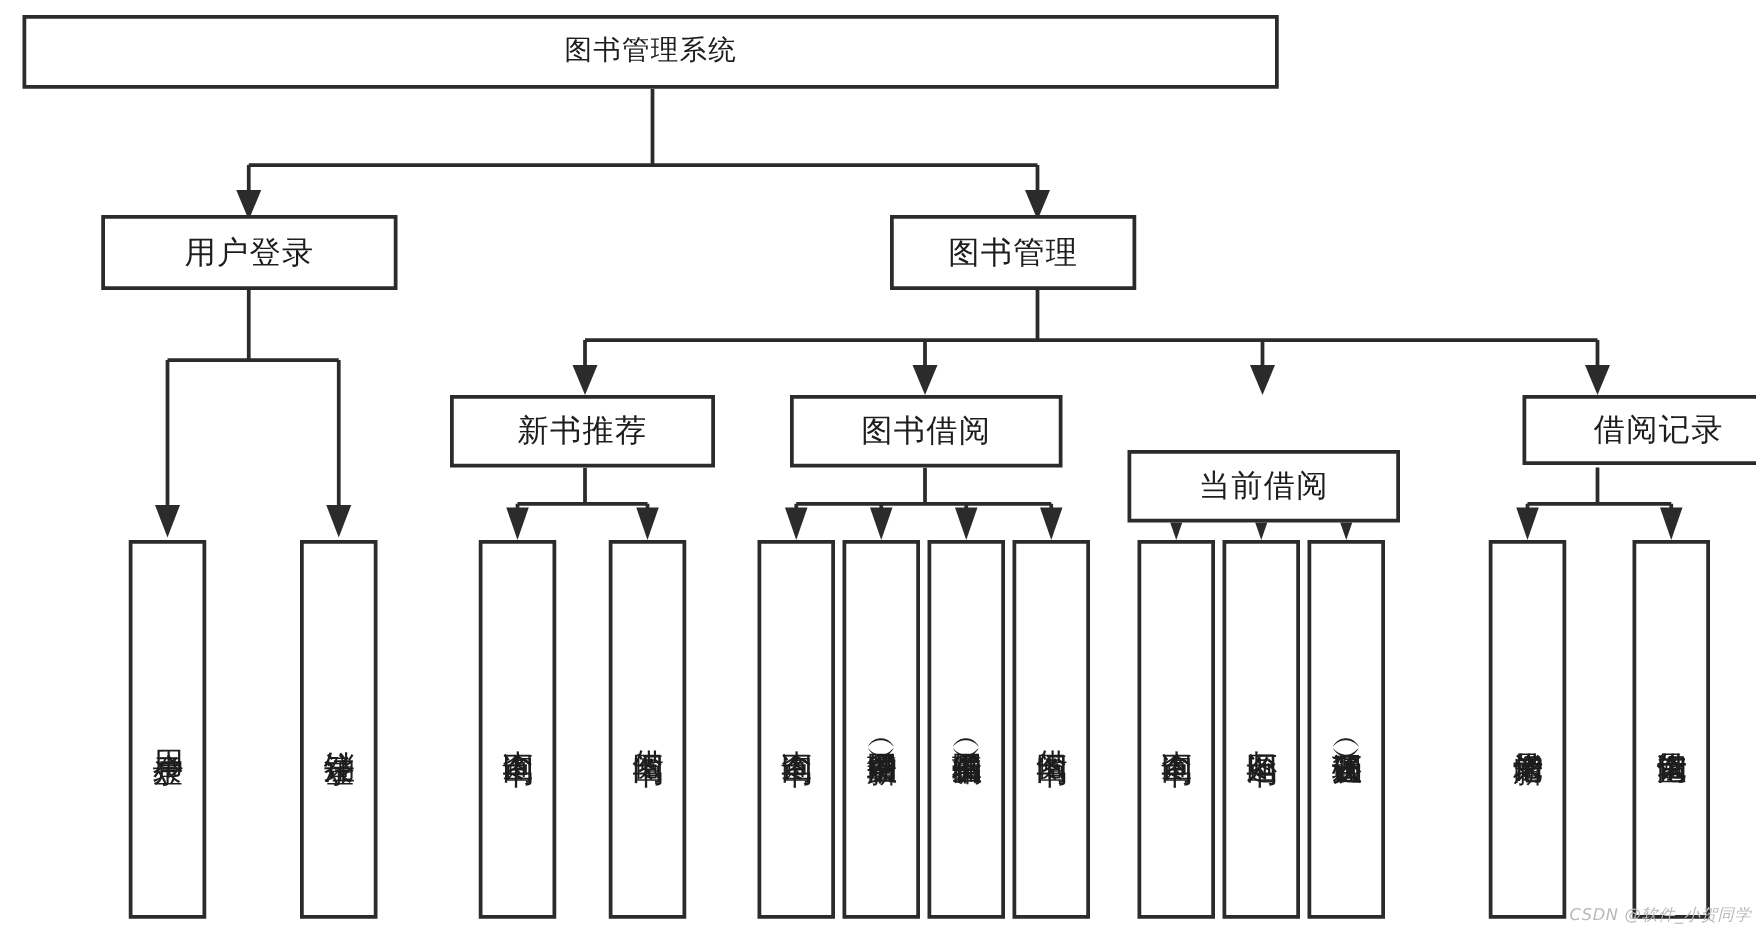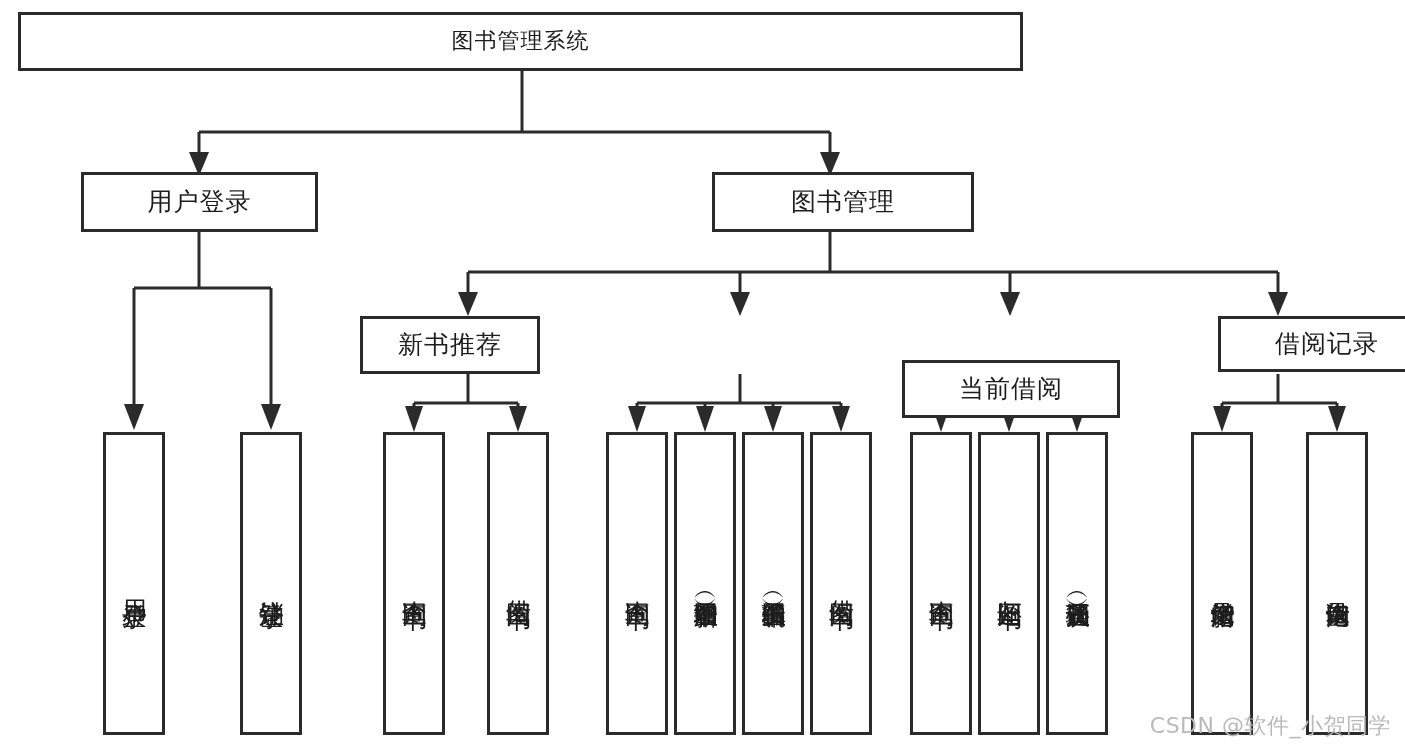--- a/index.html
+++ b/index.html
@@ -61,26 +61,27 @@
   .vtext.tight {
     line-height: 1.14;
     letter-spacing: 0px;
     font-size: 24px;
   }
   .hlabel {
     color: #1d1d1d;
   }
   #watermark {
     position: absolute;
-    right: 14px;
+    right: 4px;
     bottom: 6px;
-    font-size: 22px;
+    font-size: 13px;
     color: #b9b9b9;
     letter-spacing: 0.5px;
     white-space: nowrap;
+    font-style: italic;
   }
 </style>
 </head>
 <body>
 
 <div id="canvas">
 
   <svg id="edges" viewBox="0 0 1405 747" width="1405" height="747">
     <defs>
       <marker id="arrow" viewBox="0 0 12 12" refX="6" refY="10" markerWidth="7" markerHeight="9" orient="auto-start-reverse">
@@ -155,26 +156,29 @@
     </g>
   </svg>
 
   <div class="node root horiz" style="left:18px; top:12px; width:1005px; height:59px;">
     <span class="hlabel">图书管理系统</span>
   </div>
 
   <div class="node horiz" style="left:81px; top:172px; width:237px; height:60px;">
     <span class="hlabel">用户登录</span>
   </div>
-  <div class="node horiz" style="left:712px; top:172px; width:262px; height:60px;">
+  <div class="node horiz" style="left:712px; top:172px; width:197px; height:60px;">
     <span class="hlabel">图书管理</span>
   </div>
 
-  <div class="node horiz" style="left:360px; top:316px; width:180px; height:58px;">
+  <div class="node horiz" style="left:360px; top:316px; width:212px; height:58px;">
     <span class="hlabel">新书推荐</span>
+  </div>
+  <div class="node horiz" style="left:632px; top:316px; width:218px; height:58px;">
+    <span class="hlabel">图书借阅</span>
   </div>
   <div class="node horiz" style="left:902px; top:316px; width:218px; height:58px;margin-top:44px;">
     <span class="hlabel">当前借阅</span>
   </div>
   <div class="node horiz" style="left:1218px; top:316px; width:218px; height:56px;">
     <span class="hlabel">借阅记录</span>
   </div>
 
   <div class="node leaf" style="left:103px; top:432px; width:62px; height:303px;">
     <span class="vtext">用户登录</span>

